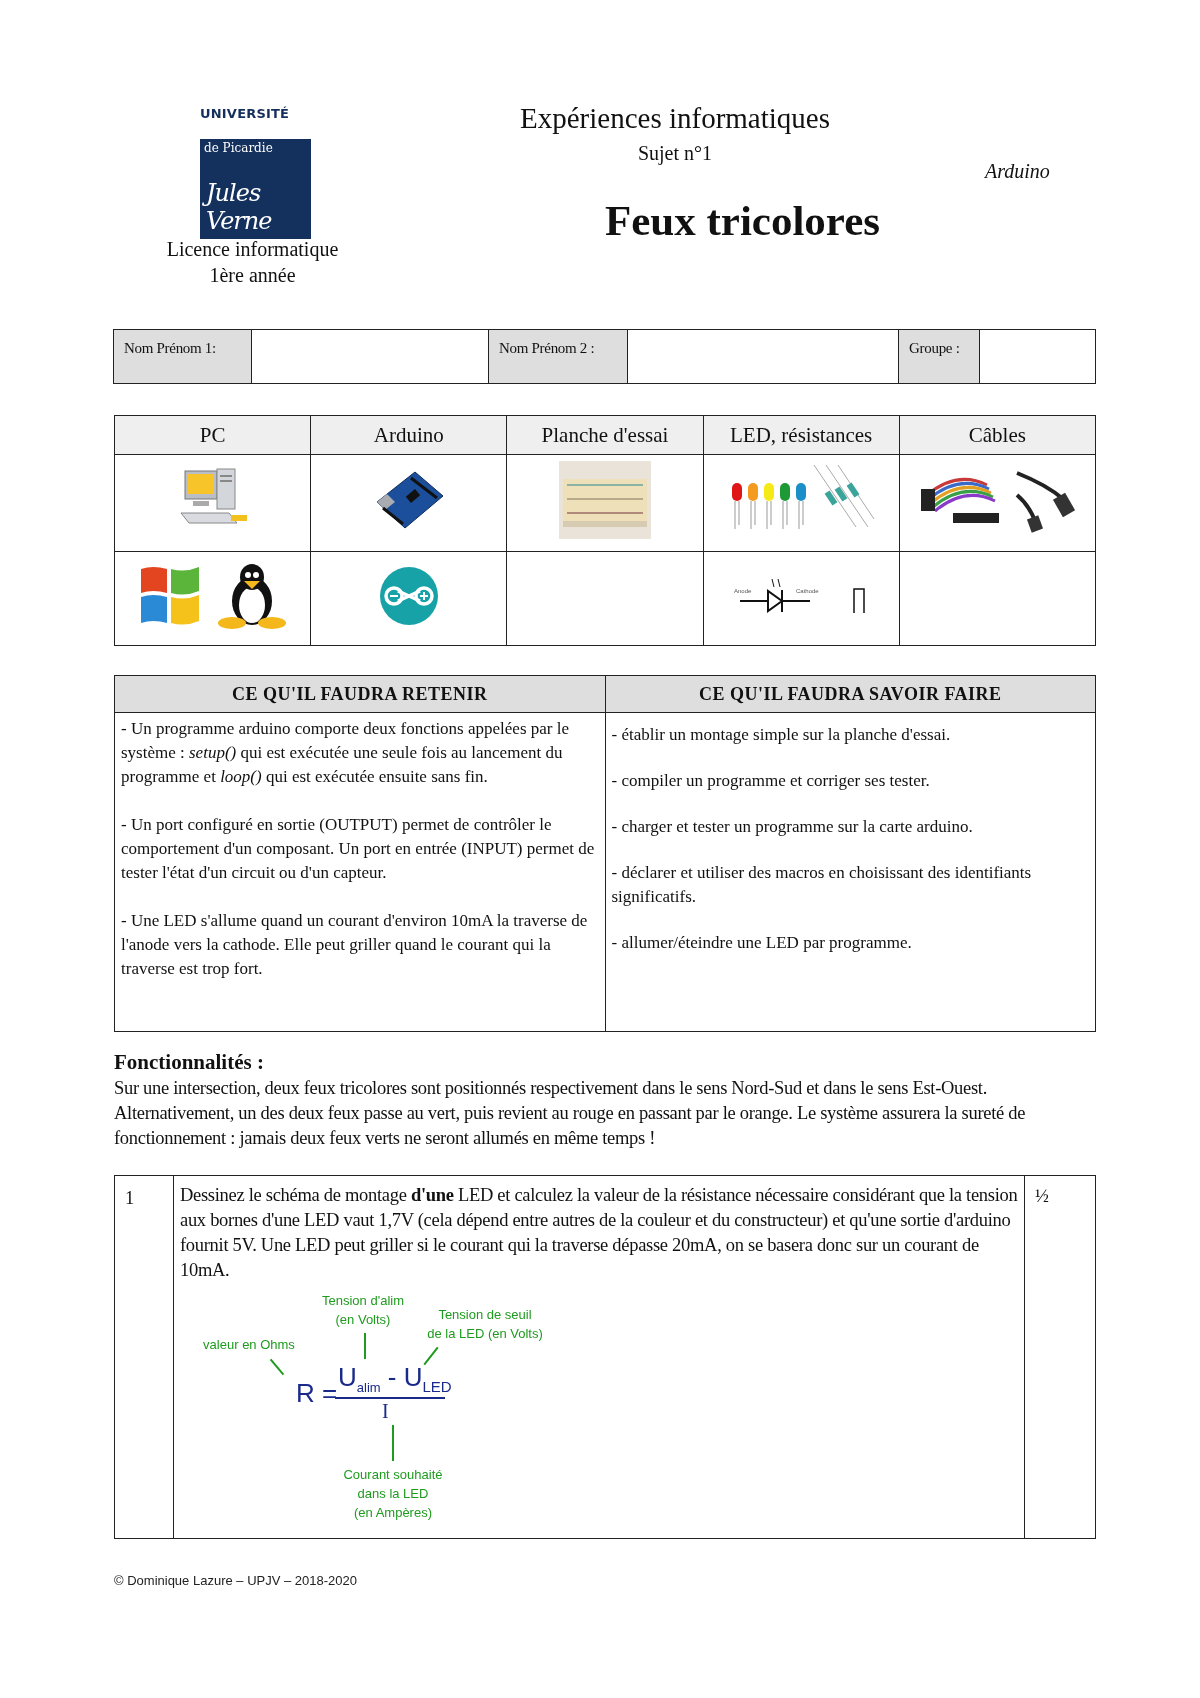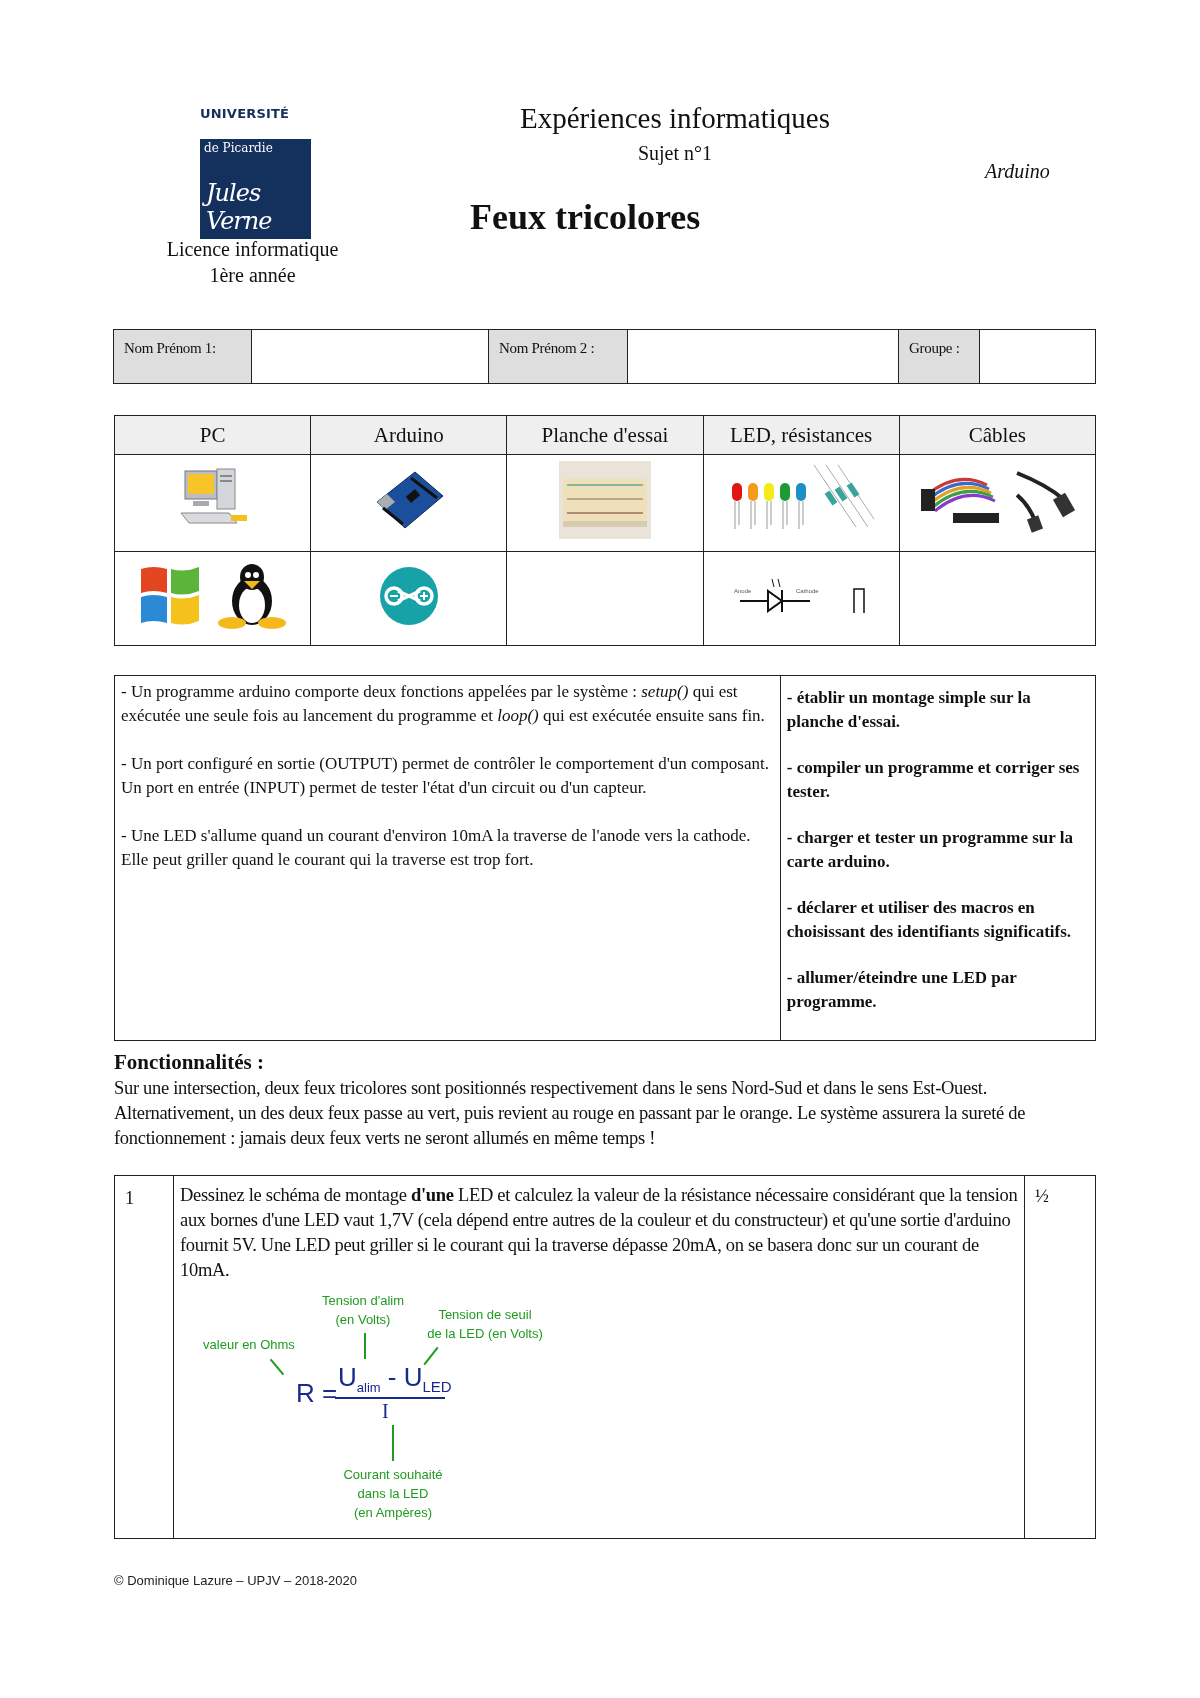--- a/index.html
+++ b/index.html
@@ -10,41 +10,41 @@
     .logo { left: 200px; top: 107px; width: 103px; height: 122px; }
     .logo .uni { font-family: "DejaVu Sans", sans-serif; font-weight: bold; color: #152f5c; font-size: 13px; letter-spacing: 0.2px; text-align: left; line-height: 14px; }
     .logo .box { background: #14305d; width: 103px; height: 100px; margin-top: 18px; position: relative; padding-left: 8px; }
     .logo .box .pic { position: absolute; left: 4px; top: 2px; color: #fff; font-size: 12px; font-family: "DejaVu Serif", serif; }
     .logo .box .sig { position: absolute; left: 6px; top: 40px; color: #fff; font-size: 24px; font-family: "DejaVu Serif", serif; font-style: italic; letter-spacing: -1px; }
     .lic { left: 130px; top: 236px; width: 245px; text-align: center; font-size: 20px; line-height: 26px; }
 
     .title1 { left: 470px; top: 102px; width: 410px; text-align: center; font-size: 29px; }
     .title2 { left: 470px; top: 142px; width: 410px; text-align: center; font-size: 20px; }
     .arduino-tag { left: 985px; top: 160px; font-size: 20px; font-style: italic; }
-    .title3 { left: 470px; top: 196px; width: 410px; text-align: left; font-size: 36px; font-weight: bold; }
+    .title3 { left: 470px; top: 196px; width: 410px; text-align: right; font-size: 43px; font-weight: bold; }
 
     
     table { border-collapse: collapse; position: absolute; }
     td, th { border: 1.5px solid #222; padding: 0; }
 
     .names { left: 113px; top: 329px; width: 983px; height: 55px; font-size: 15px; }
     .names td.lbl { background: #dedede; vertical-align: top; padding: 10px 10px 0 10px; letter-spacing: -0.3px; }
     .names td.val { background: #fff; }
 
     .mat { left: 114px; top: 415px; width: 982px; font-size: 21px; }
     .mat th { background: #efefef; font-weight: normal; height: 38px; text-align: center; width: 20%; }
     .mat td { height: 96px; text-align: center; vertical-align: middle; }
     .mat tr.r3 td { height: 93px; }
 
     .ret { left: 114px; top: 675px; width: 982px; font-size: 17px; line-height: 24px; }
     .ret th { background: #dedede; font-weight: bold; height: 36px; letter-spacing: 0.5px; font-size: 18px; width: 50%; }
     .ret td { vertical-align: top; padding: 4px 6px 4px 6px; }
     .ret p { margin: 0 0 24px 0; }
     .ret p:last-child { margin-bottom: 0; }
-    .ret .right p { margin: 6px 0 22px 0; font-weight: bold; }
+    .ret .right p { margin: 6px 0 22px 0; }
 
     .fonc-title { left: 114px; top: 1050px; font-size: 21px; font-weight: bold; }
     .fonc-text { left: 114px; top: 1076px; width: 990px; font-size: 18.5px; line-height: 25px; letter-spacing: -0.3px; }
 
     .q { left: 114px; top: 1175px; width: 982px; font-size: 18.5px; line-height: 25px; }
     .q td { vertical-align: top; border-top: none; }
     .q td.num { width: 48px; padding: 10px 0 0 10px; }
     .q td.body { padding: 7px 6px 0 6px; height: 355px; }
     .q td.pts { width: 60px; padding: 8px 0 0 10px; }
     .q .txt { letter-spacing: -0.3px; }
@@ -233,20 +233,24 @@
         <path d="M5 42 L5 18 L15 18 L15 42" fill="none" stroke="#111" stroke-width="1.5"></path>
       </svg>
     </td>
     <td></td>
   </tr>
 </tbody>
   </table>
 
 <table class="ret">
   <tbody>
+      <tr>
+    <th>CE QU'IL FAUDRA RETENIR</th>
+    <th>CE QU'IL FAUDRA SAVOIR FAIRE</th>
+  </tr>
   <tr>
     <td style="height:310px">
       <p><span> - Un programme arduino comporte deux fonctions appelées par le système : </span><i>setup()</i><span> qui est exécutée une seule fois au lancement du programme et </span><i>loop()</i><span> qui est exécutée ensuite sans fin.</span></p>
       <p> - Un port configuré en sortie (OUTPUT) permet de contrôler le comportement d'un composant. Un port en entrée (INPUT) permet de tester l'état d'un circuit ou d'un capteur.</p>
       <p> - Une LED s'allume quand un courant d'environ 10mA la traverse de l'anode vers la cathode. Elle peut griller quand le courant qui la traverse est trop fort.</p>
     </td>
     <td class="right">
       <p> - établir un montage simple sur la planche d'essai.</p>
       <p> - compiler un programme et corriger ses tester.</p>
       <p> - charger et tester un programme sur la carte arduino.</p>

